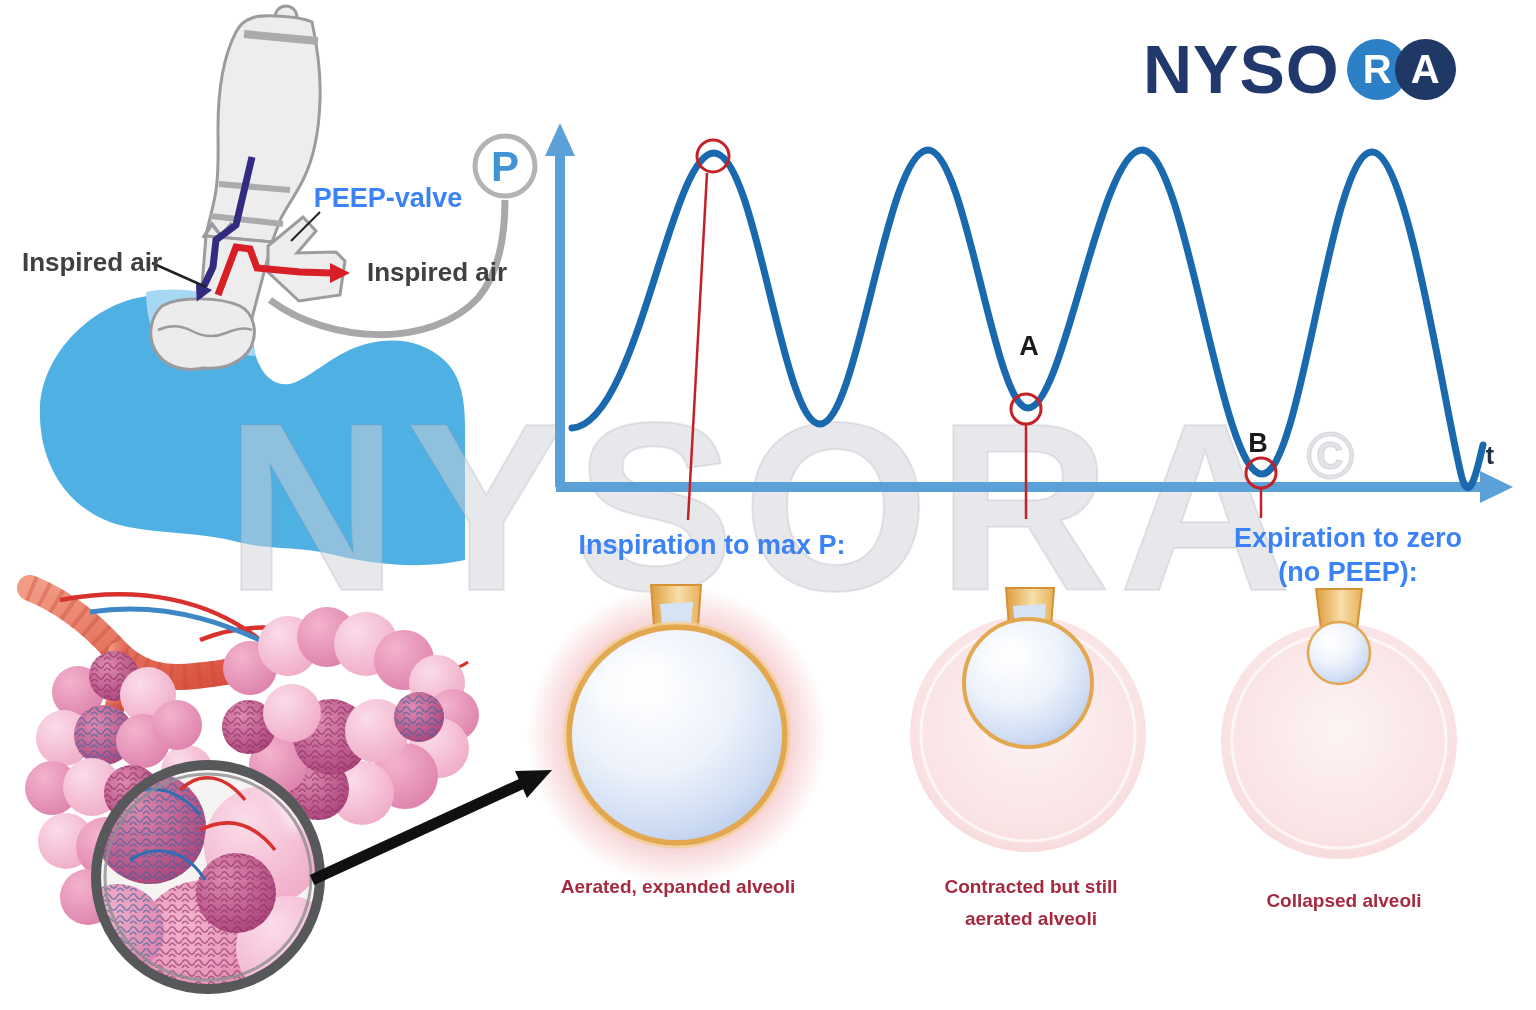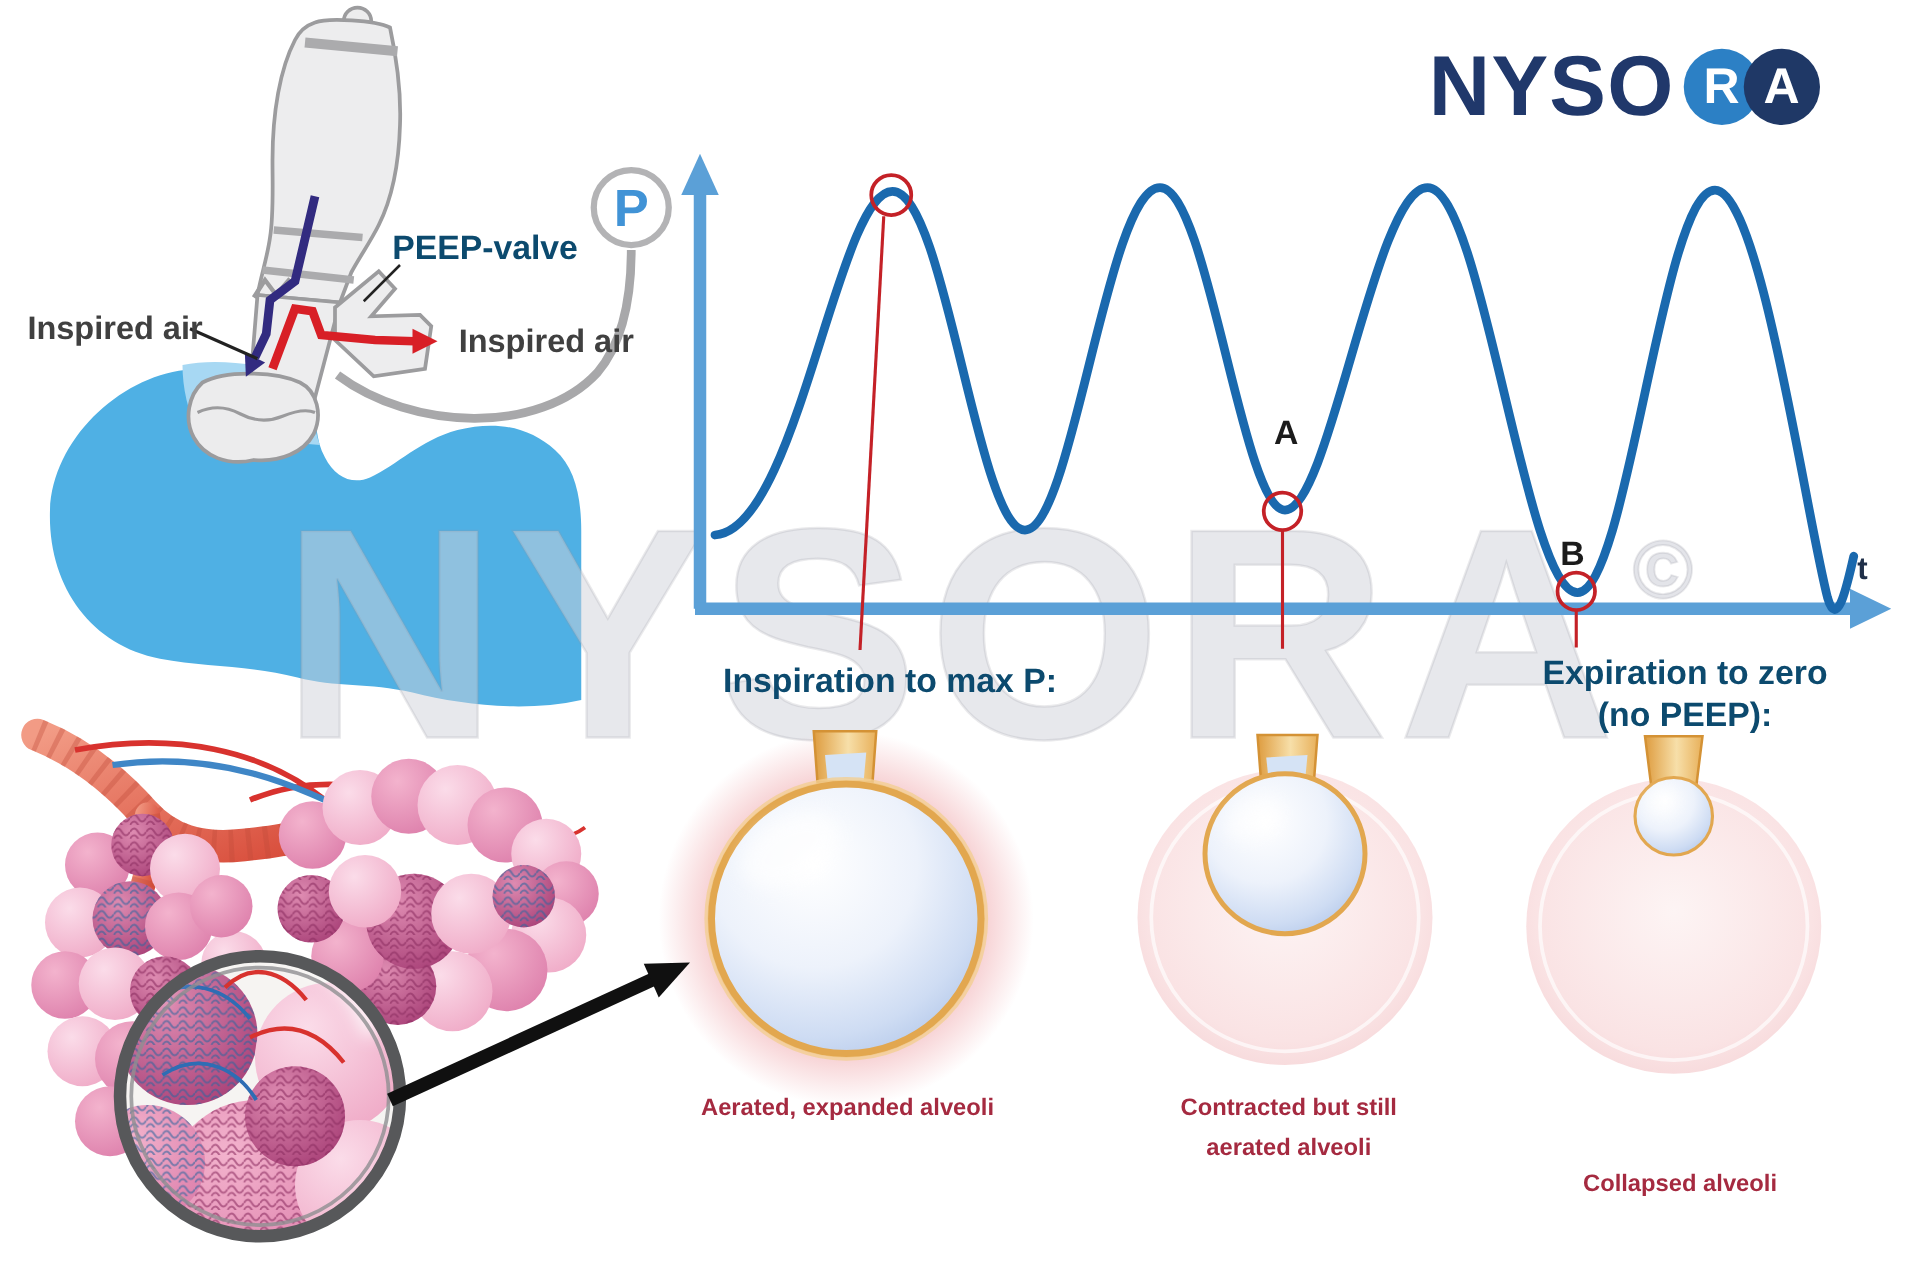--- a/index.html
+++ b/index.html
@@ -5,21 +5,21 @@
   html,body { margin:0; padding:0; background:#fff; }
   .stage {
     position:relative; width:1536px; height:1010px; background:#ffffff;
     overflow:hidden; font-family:"Liberation Sans", sans-serif;
   }
   .art { position:absolute; left:0; top:0; width:1536px; height:1010px; }
   .lbl {
     position:absolute; transform:translate(-50%,-50%);
     font-weight:bold; white-space:nowrap; text-align:center; line-height:1.2;
   }
-  .navy  { color:#0c4a6e; font-size:27px; }
+  .navy  { color:#3b82f6; font-size:27px; }
   .black { color:#404040; font-size:26px; }
   .redcap{ color:#A52A40; font-size:19px; }
   .tick  { color:#1B1B1B; font-size:27px; }
   .taxis { color:#203049; font-size:25px; }
   .gauge-p { color:#4193D6; font-size:42px; }
   .two-line { white-space:normal; width:300px; }
   .cap2 { line-height:32px; }
   .ann3 { line-height:34px;text-align:center; }
   
   .logo { position:absolute; left:1143px; top:38px; display:flex; align-items:center; height:63px; }
@@ -289,15 +289,15 @@
 <div class="lbl navy two-line ann3" style="left:1348px; top:555px;">
   <div>Expiration to zero</div>
   <div>(no PEEP):</div>
 </div>
 
 <div class="lbl redcap" style="left:678px; top:887px;">Aerated, expanded alveoli</div>
 <div class="lbl redcap two-line cap2" style="left:1031px; top:903px;">
   <div>Contracted but still</div>
   <div>aerated alveoli</div>
 </div>
-<div class="lbl redcap" style="left:1344px; top:948px;">Collapsed alveoli</div>
+<div class="lbl redcap" style="left:1344px; top:901px;">Collapsed alveoli</div>
 
 </div>
 
 </body></html>

